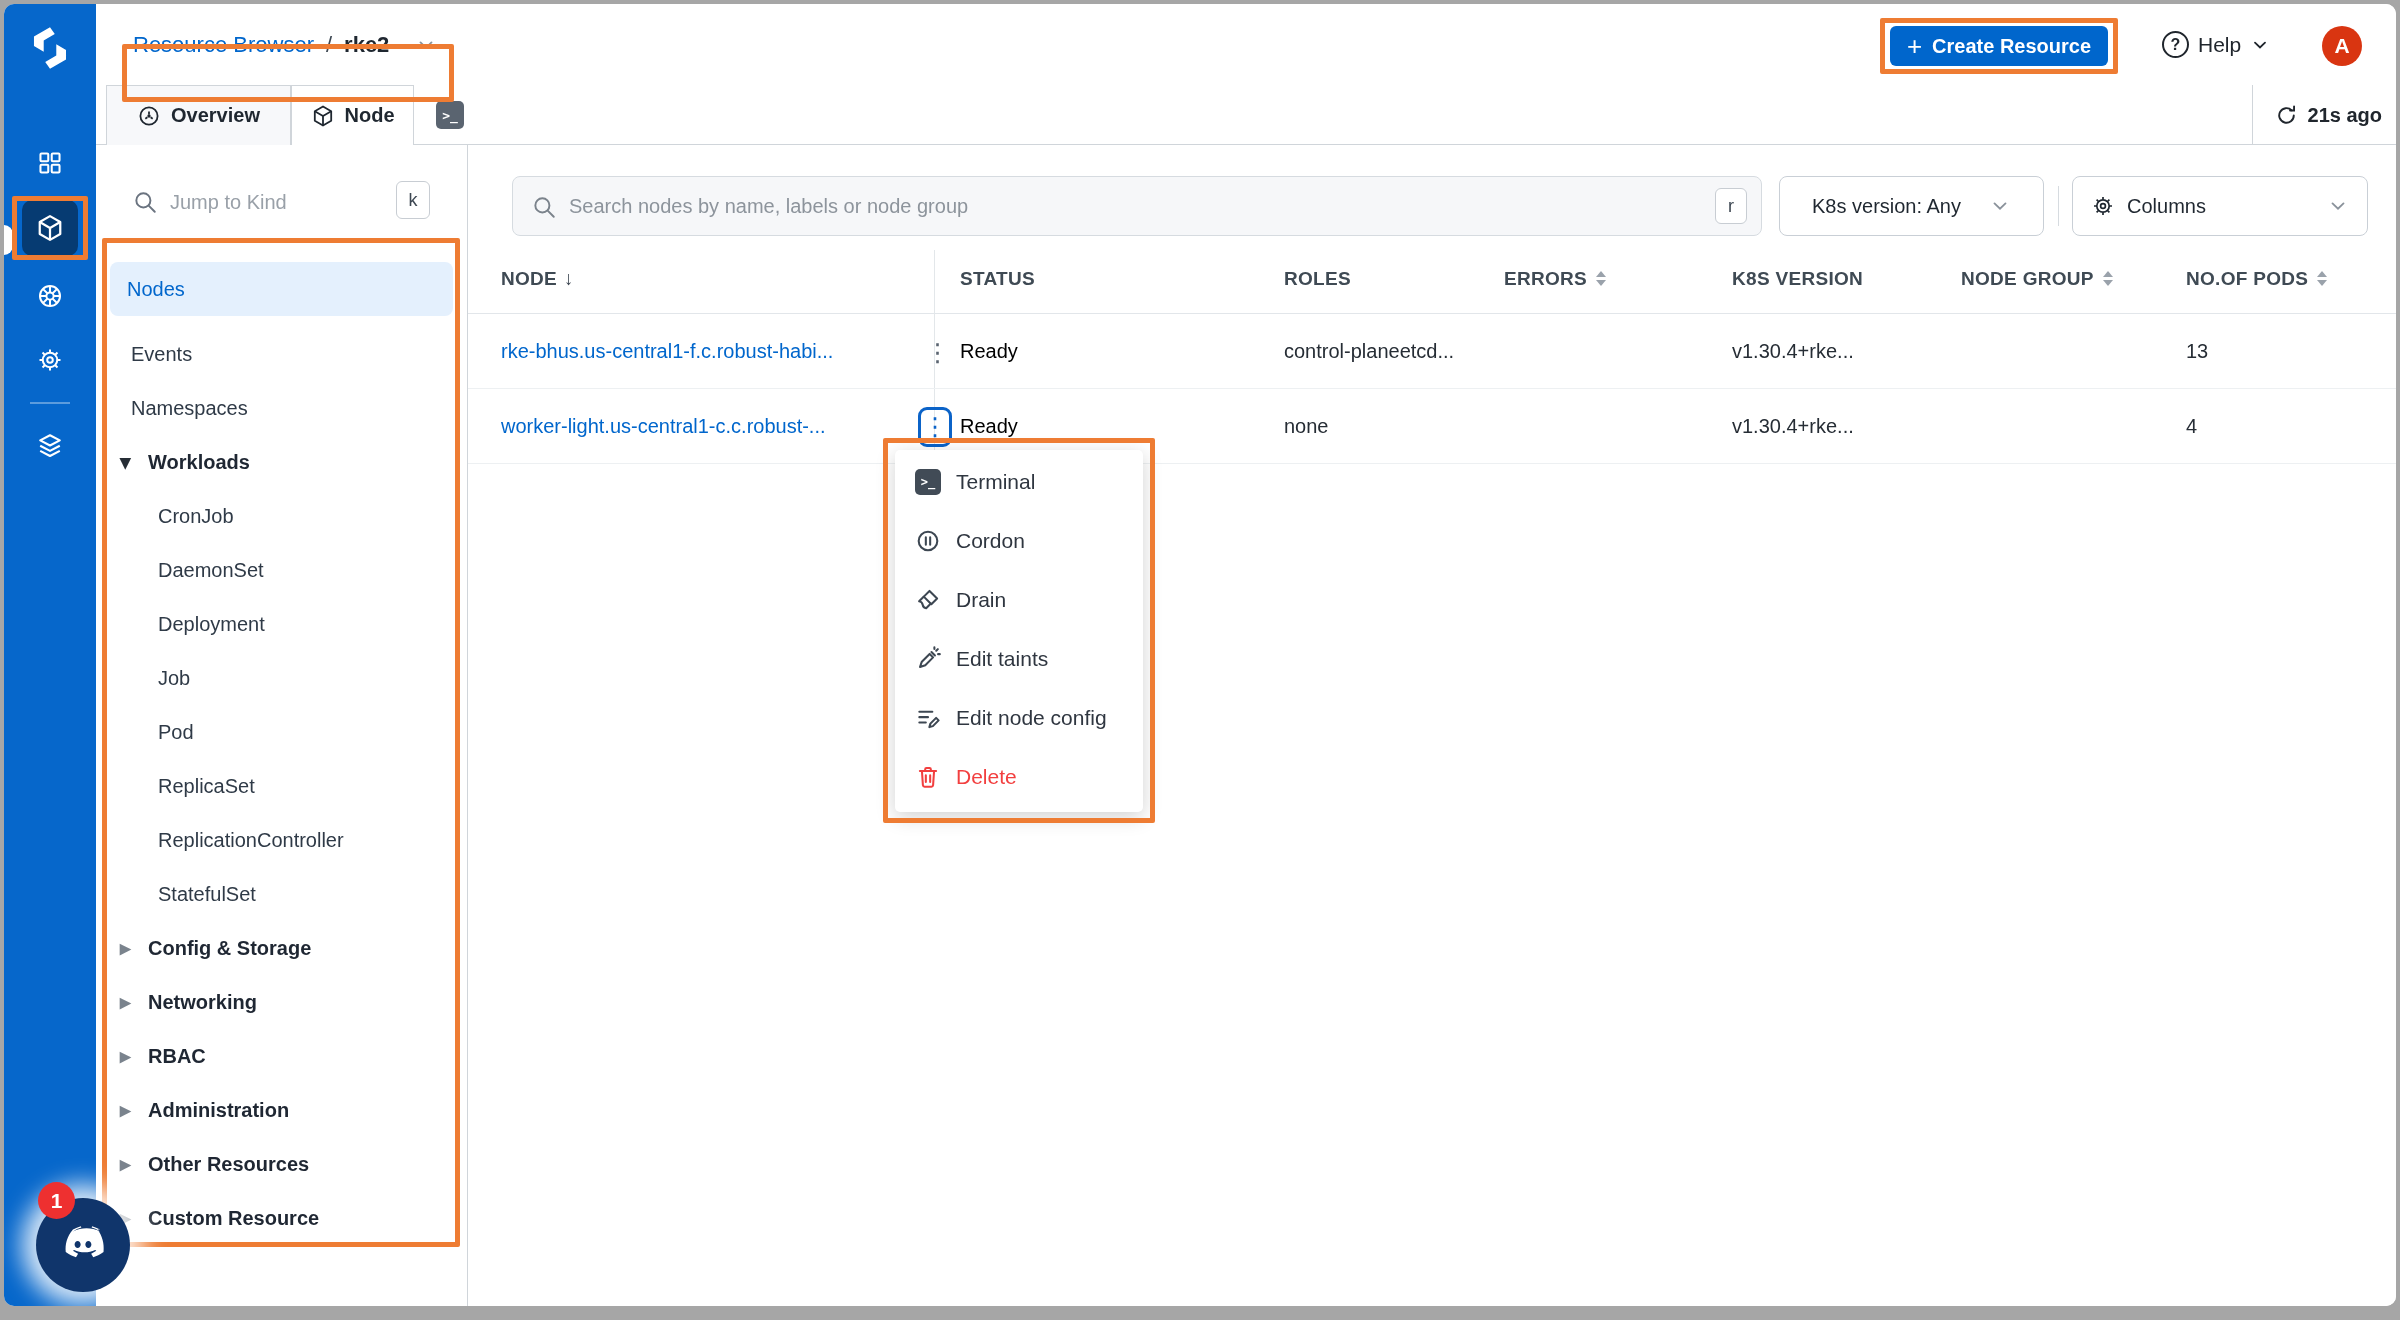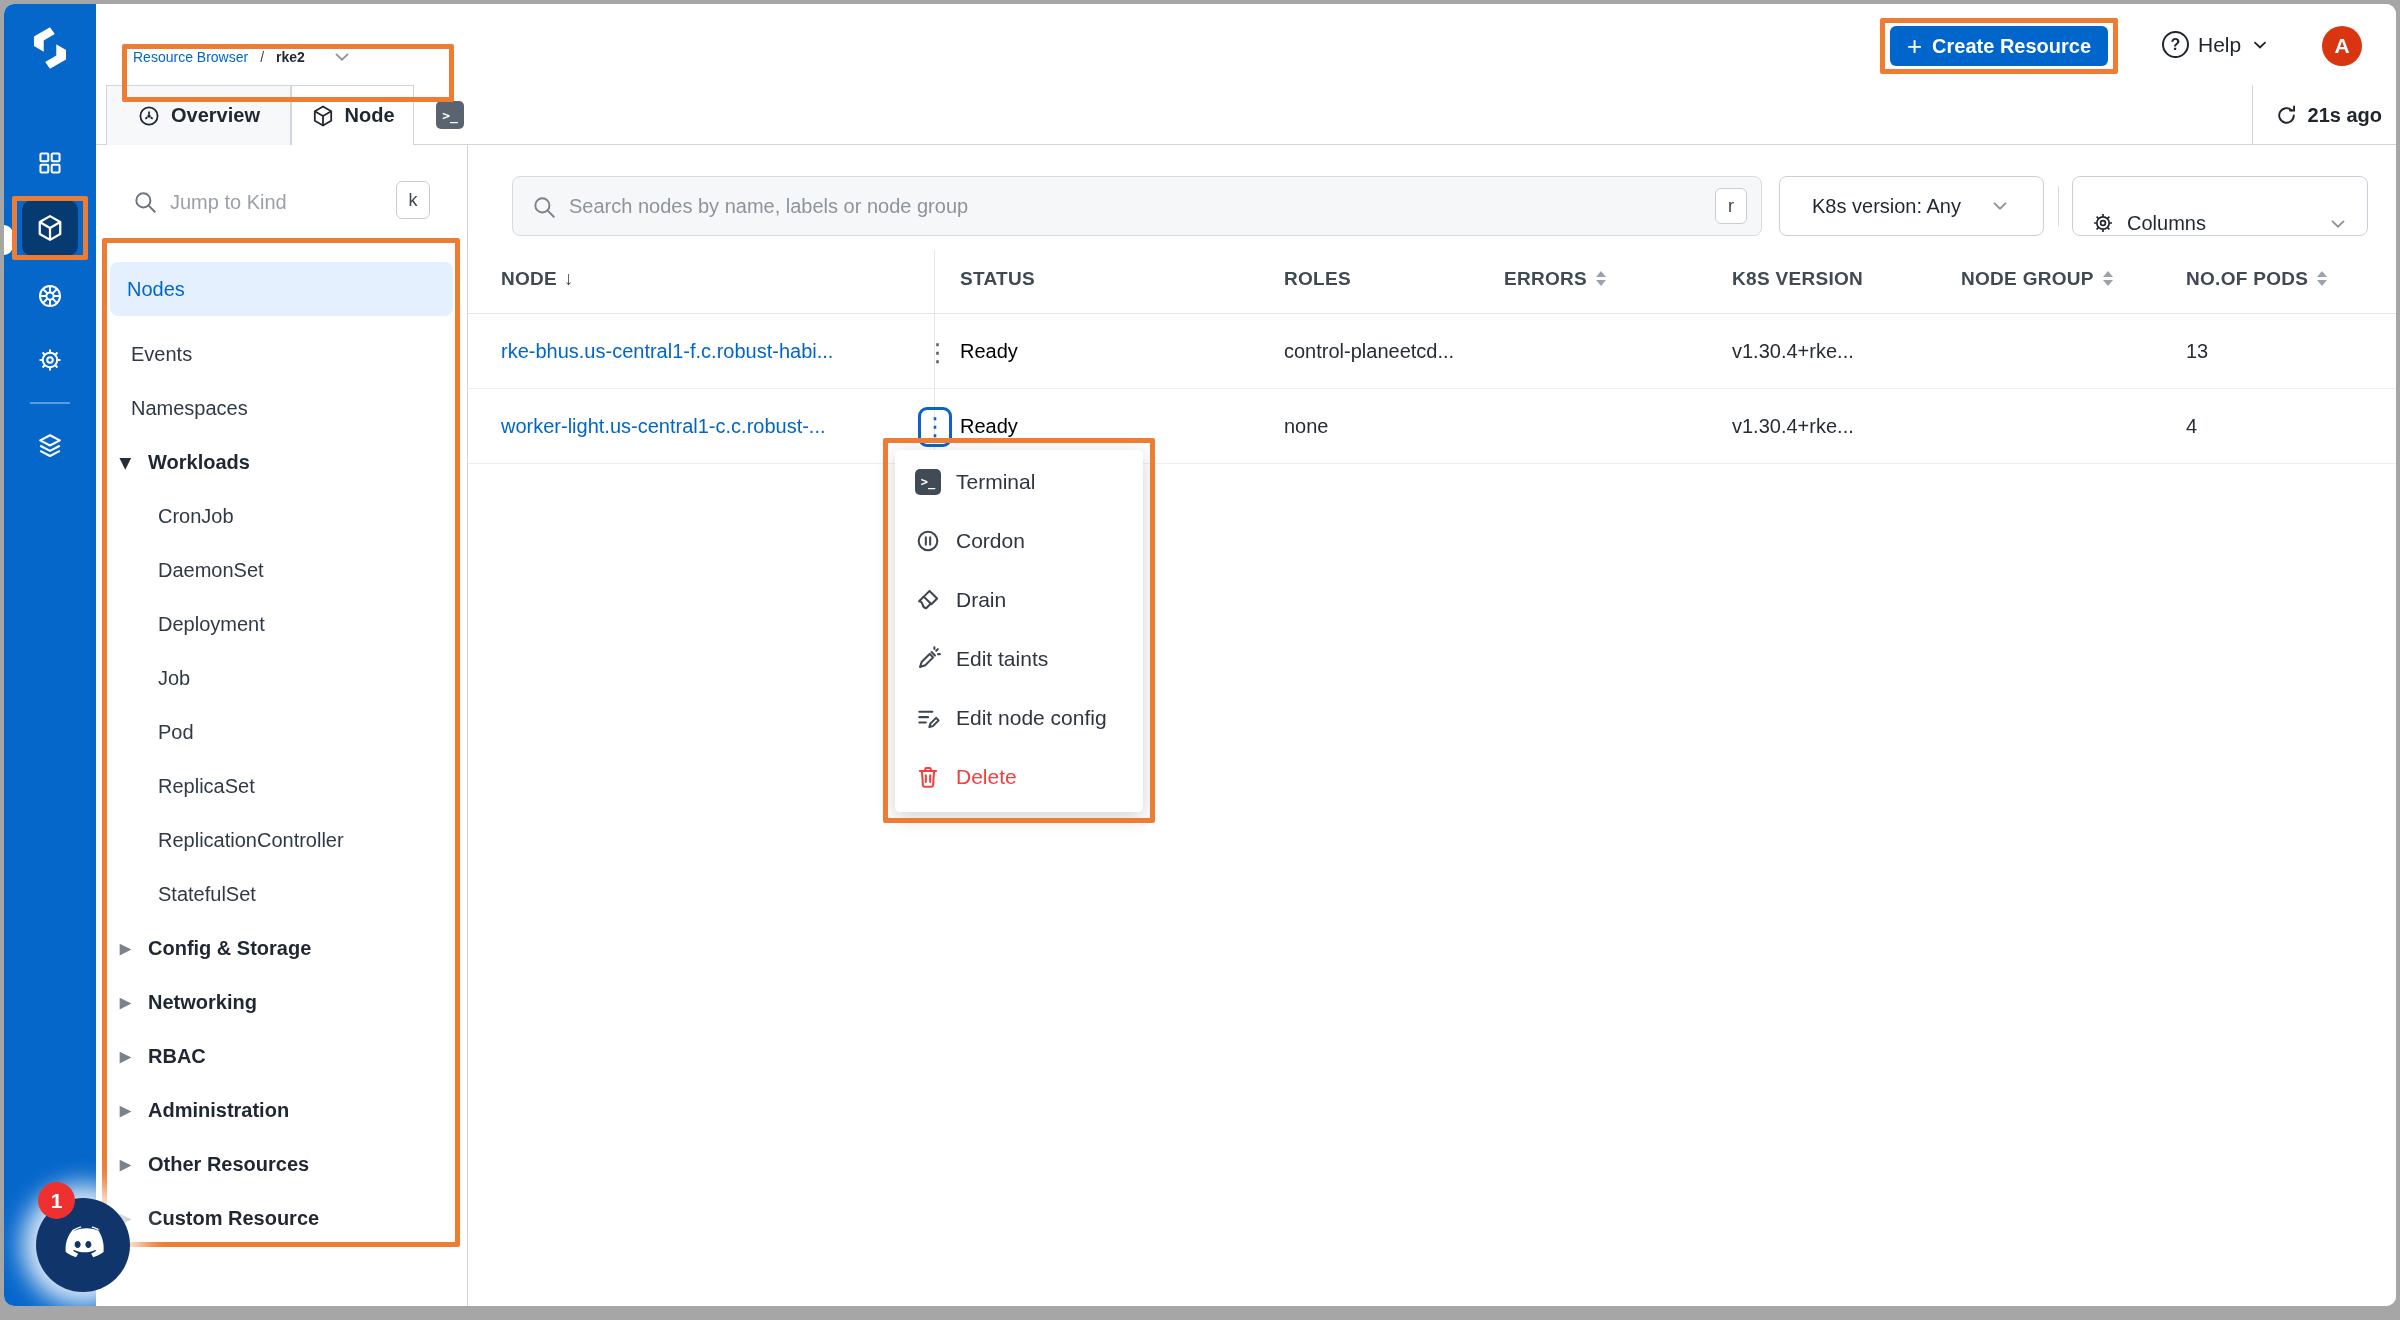--- a/index.html
+++ b/index.html
@@ -18,21 +18,21 @@
   .rb-gear { top:334px; } .rb-stack { top:419px; }
   .rb-cube { left:18px; width:56px; height:56px; top:196px; background:#063b72; border-radius:10px; }
   .rail-div { position:absolute; left:26px; top:398px; width:40px; height:0;
               border-top:2px solid rgba(255,255,255,.35); }
   .handle { position:absolute; left:0; top:221px; width:9px; height:30px; background:#fff;
             border-radius:0 9px 9px 0; z-index:12; }
 
   
   .topbar { position:absolute; left:92px; top:0; width:2300px; height:81px; background:#fff; }
   .crumbs { position:absolute; left:37px; top:0; height:81px; display:flex; align-items:center;
-            gap:12px; font-size:14px;margin-top:12px; }
+            gap:12px; font-size:22px; }
   .crumb-root { color:#0066cc; cursor:pointer; }
   .crumb-sep  { color:#3d4752; }
   .crumb-cur  { color:#1f2730; font-weight:700; }
   .crumb-chev { margin-left:14px; color:#8a929b; display:flex; }
 
   .create-btn { position:absolute; left:1794px; top:22px; width:218px; height:40px;
                 background:#0066cc; color:#fff; border:none; border-radius:6px;
                 font-size:20px; font-weight:700; display:flex; align-items:center;
                 justify-content:center; gap:10px; font-family:inherit; cursor:pointer; }
   .create-btn .plus::before { content:"+"; font-weight:400; font-size:26px; line-height:1; }
@@ -96,21 +96,21 @@
   .nsearch input { position:absolute; left:56px; top:1px; width:1130px; height:56px; border:none; outline:none;
                    background:transparent; font-size:20px; font-family:inherit; color:#0f766e; }
   .nsearch input::placeholder { color:#8d949c; }
   .ns-key { right:14px; top:11px; width:32px; height:36px; position:absolute; }
 
   .select-box { position:absolute; top:31px; height:60px; background:#fff; border:1px solid #c9cfd6;
                 border-radius:8px; display:flex; align-items:center; font-size:20px; color:#1f2730;
                 cursor:pointer; }
   .k8s-filter { left:1311px; width:265px; padding:0 32px; justify-content:space-between; }
   .tool-div { position:absolute; left:1590px; top:41px; height:40px; border-left:1px solid #d6dbe0; }
-  .columns-btn { left:1604px; width:296px; padding:0 18px; gap:12px;align-items:flex-end; }
+  .columns-btn { left:1604px; width:296px; padding:18px 18px; gap:12px; }
   .columns-btn .spacer { flex:1; }
   .chev { color:#8a929b; display:flex; }
 
   .tgrid { display:grid; grid-template-columns:459px 324px 220px 228px 229px 225px 1fr;
            padding-left:33px; align-items:center; }
   .thead { position:absolute; left:0; top:99px; width:100%; height:70px; border-bottom:1px solid #e2e6ea; }
   .th { display:flex; align-items:center; font-size:19px; font-weight:700; color:#3f4a54; letter-spacing:.3px; }
   .sort-down::before { content:"↓"; font-size:19px; color:#3d4752; margin-left:7px; }
   .sort-both { display:inline-flex; flex-direction:column; gap:3px; margin-left:9px; }
   .sort-both i { display:block; width:0; height:0; border:5px solid transparent; }

